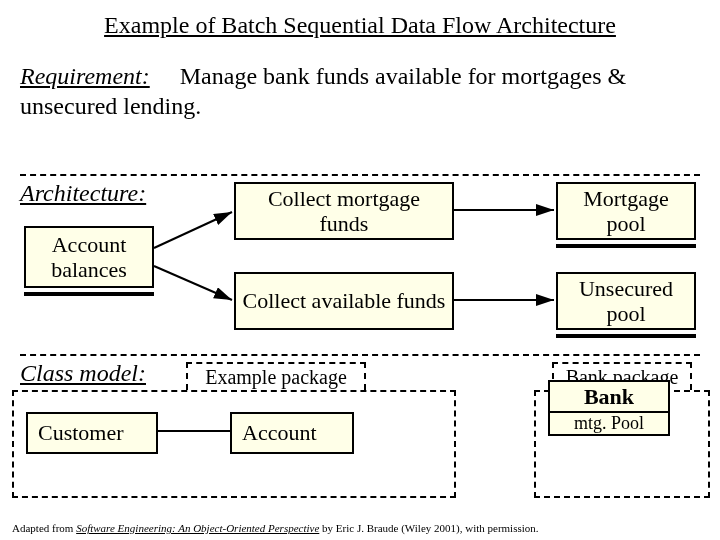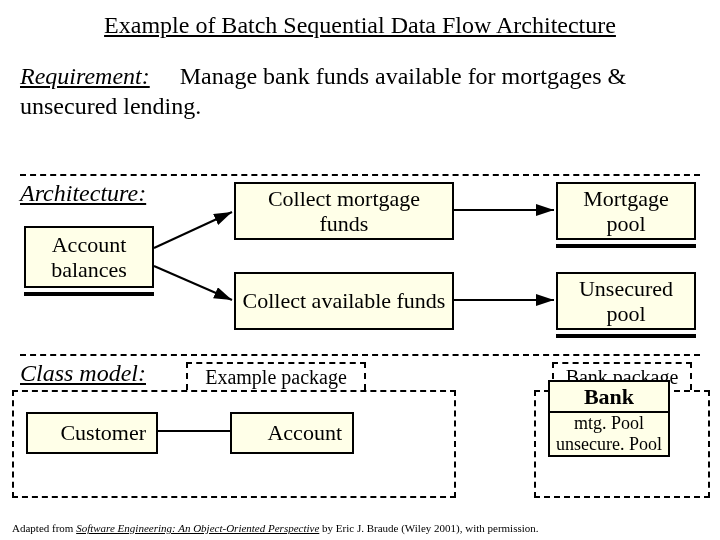--- a/index.html
+++ b/index.html
@@ -66,21 +66,21 @@
     border-bottom: none;
     background: #fff;
     font-size: 20px;
     text-align: center;
     padding: 2px 6px;
   }
   .umlbox {
     position: absolute;
     border: 2px solid #000;
     background: #ffffe8;
-    text-align: right;
+    text-align: left;
     font-size: 22px;
     padding: 6px 10px;
   }
   .bankbox {
     position: absolute;
     border: 2px solid #000;
     background: #ffffe8;
     text-align: center;
     font-size: 18px;
     line-height: 1.15;
@@ -173,18 +173,17 @@
 <div class="dline" style="left:158px; top:430px; width:72px;"></div>
 
 <div class="pkg-tab" style="left:552px; top:362px; width:140px; height:28px;">
   <span>Bank package</span>
 </div>
 <div class="pkg" style="left:534px; top:390px; width:176px; height:108px;"></div>
 
 <div class="bankbox" style="left:548px; top:380px; width:122px;">
   <div class="bname">Bank</div>
   <div>mtg. Pool</div>
-  <div>unsecure. Pool</div>
 </div>
 
 <div class="footnote">
   <span>Adapted from </span><span class="booktitle">Software Engineering: An Object-Oriented Perspective</span><span> by Eric J. Braude (Wiley 2001), with permission.</span>
 </div>
 
 </body></html>

